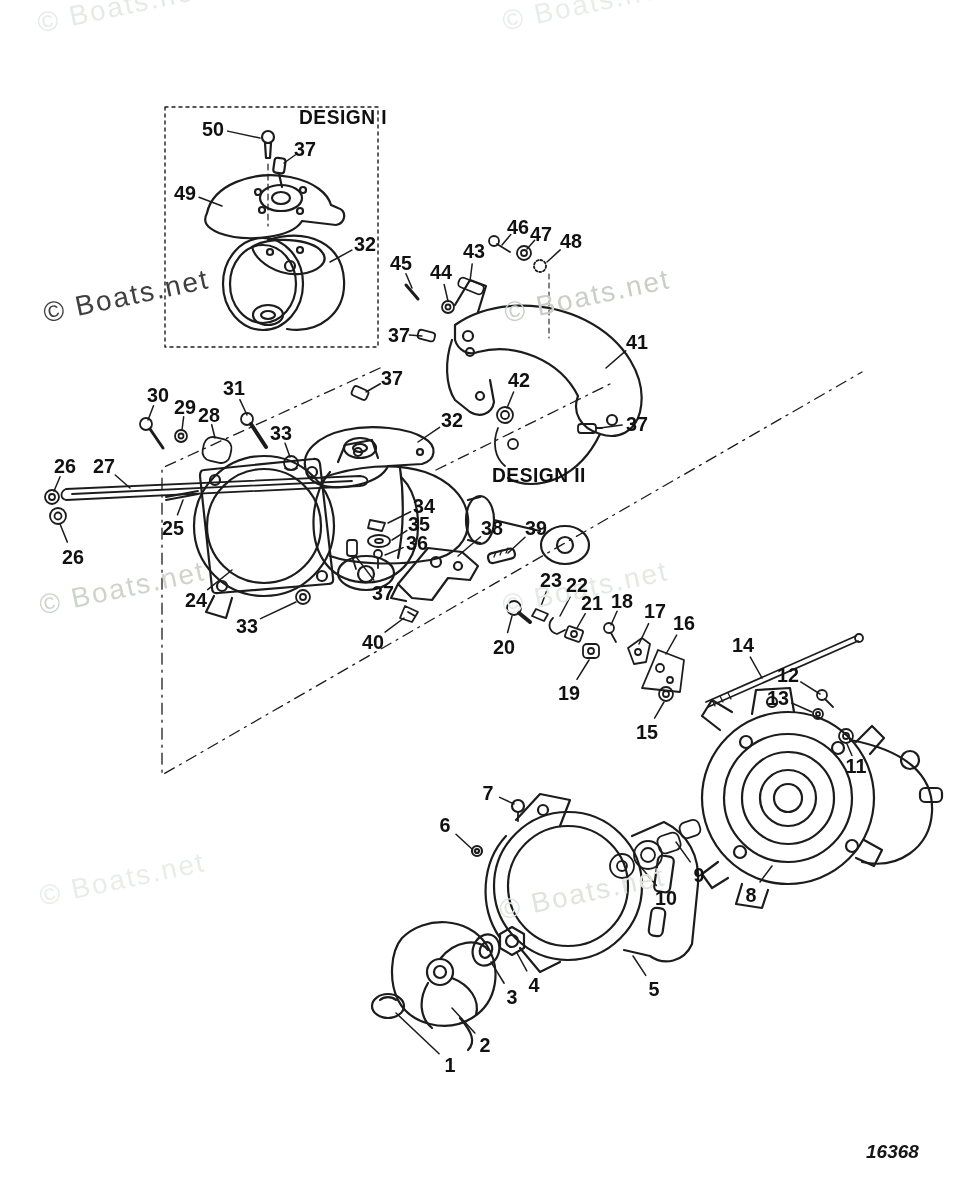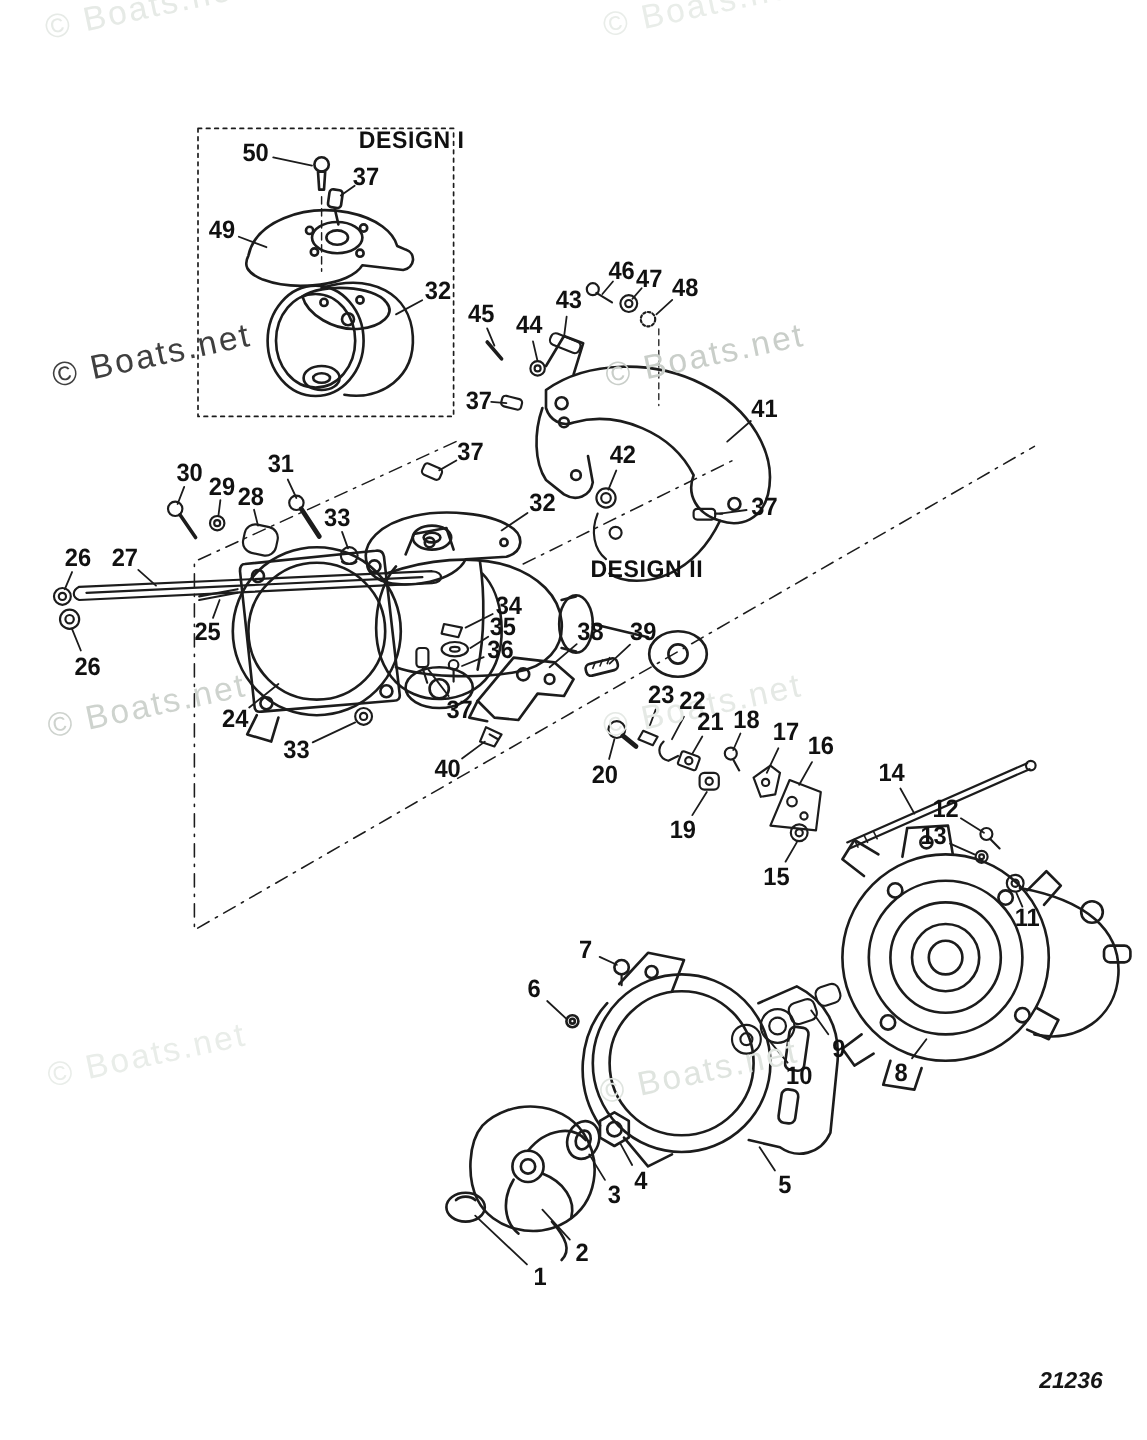--- a/index.html
+++ b/index.html
@@ -381,14 +381,14 @@
       <span class="callout" style="left: 699px; top: 874px;">9</span>
       <span class="callout" style="left: 666px; top: 897px;">10</span>
       <span class="callout" style="left: 751px; top: 894px;">8</span>
       <span class="callout" style="left: 654px; top: 988px;">5</span>
       <span class="callout" style="left: 534px; top: 984px;">4</span>
       <span class="callout" style="left: 512px; top: 996px;">3</span>
       <span class="callout" style="left: 485px; top: 1044px;">2</span>
       <span class="callout" style="left: 450px; top: 1064px;">1</span>
     </div>
 
-  <div id="diagram-number">21236</div>
+  <div id="diagram-number">16368</div>
 </div>
 
 </body></html>

